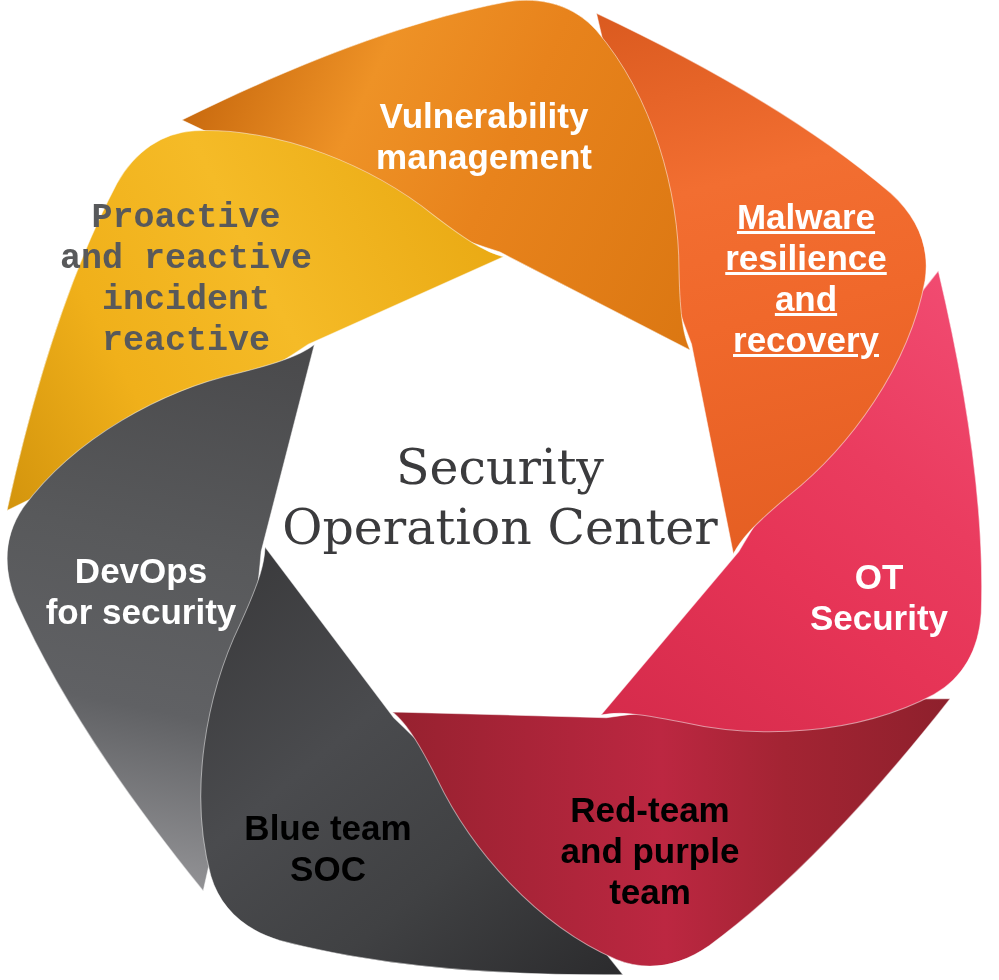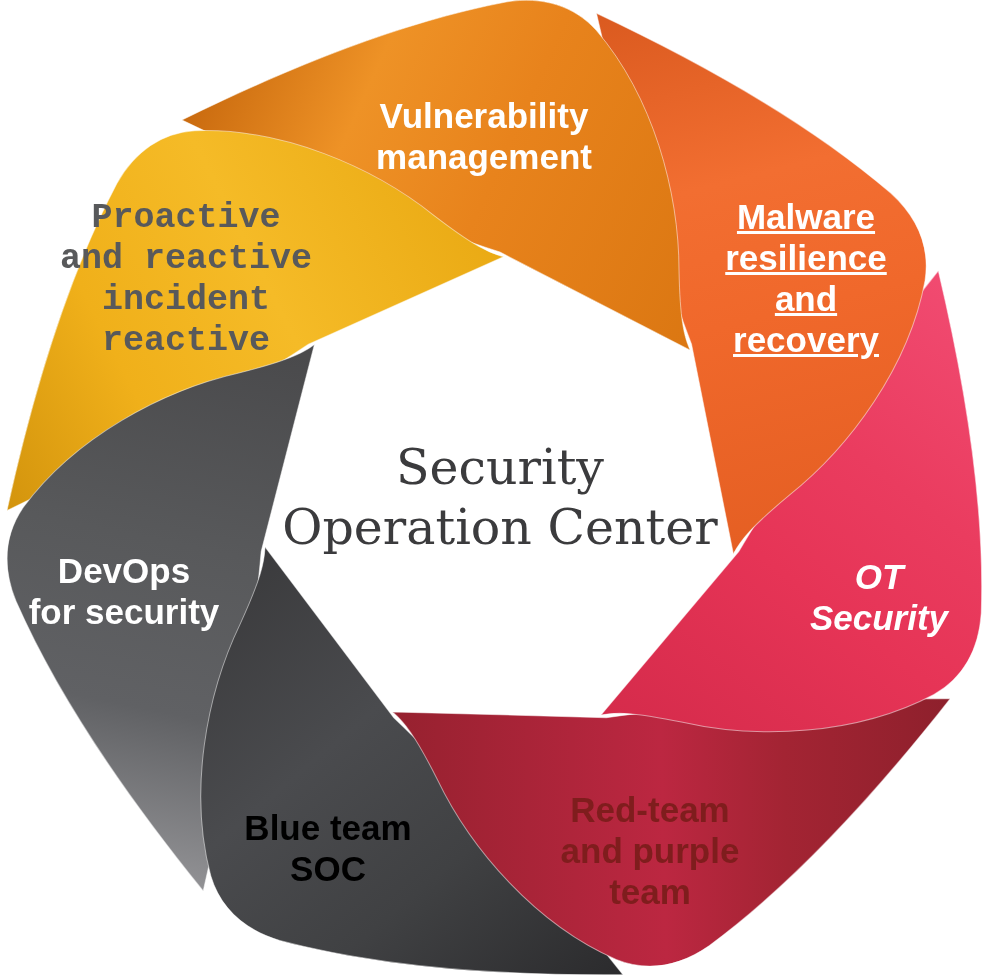--- a/index.html
+++ b/index.html
@@ -30,24 +30,24 @@
     font-family:"DejaVu Serif", serif;
     font-size:49px;
     line-height:60px;
     color:#3b3b3d;
     white-space:nowrap;
   }
   .center-label span{display:block;}
   
   .pos-vuln{left:484px;top:136px;}
   .pos-malware{left:806px;top:278px;}
-  .pos-ot{left:879px;top:597px;font-style:italic;}
+  .pos-ot{left:879px;top:597px;}
   .pos-red{left:650px;top:850px;}
   .pos-blue{left:328px;top:848px;}
-  .pos-devops{left:124px;top:591px;}
+  .pos-devops{left:141px;top:591px;}
   .pos-proactive{left:186px;top:280px;}
 </style>
 </head>
 <body>
 
 <div class="stage" style="background: rgb(255, 255, 255);">
 
   <svg class="ribbon-svg" width="999" height="980" viewBox="0 0 999 980">
     <defs>
 
@@ -129,21 +129,21 @@
     <span>resilience</span>
     <span>and</span>
     <span>recovery</span>
   </div>
 
   <div class="seg-label pos-ot" style="color: rgb(255, 255, 255);">
     <span>OT</span>
     <span>Security</span>
   </div>
 
-  <div class="seg-label pos-red" style="color: #7f1d1d;">
+  <div class="seg-label pos-red" style="color: #000000;">
     <span>Red-team</span>
     <span>and purple</span>
     <span>team</span>
   </div>
 
   <div class="seg-label pos-blue" style="color: #000000;">
     <span>Blue team</span>
     <span>SOC</span>
   </div>
 

